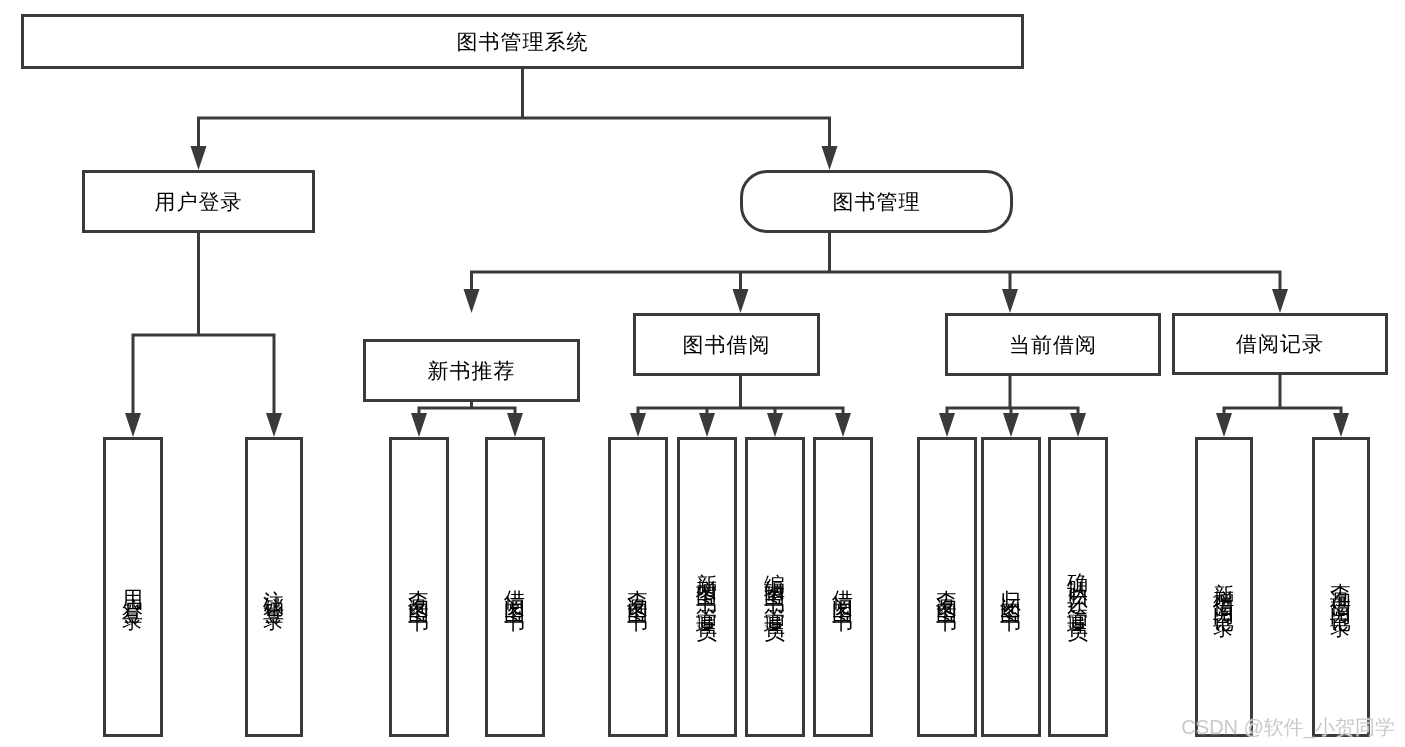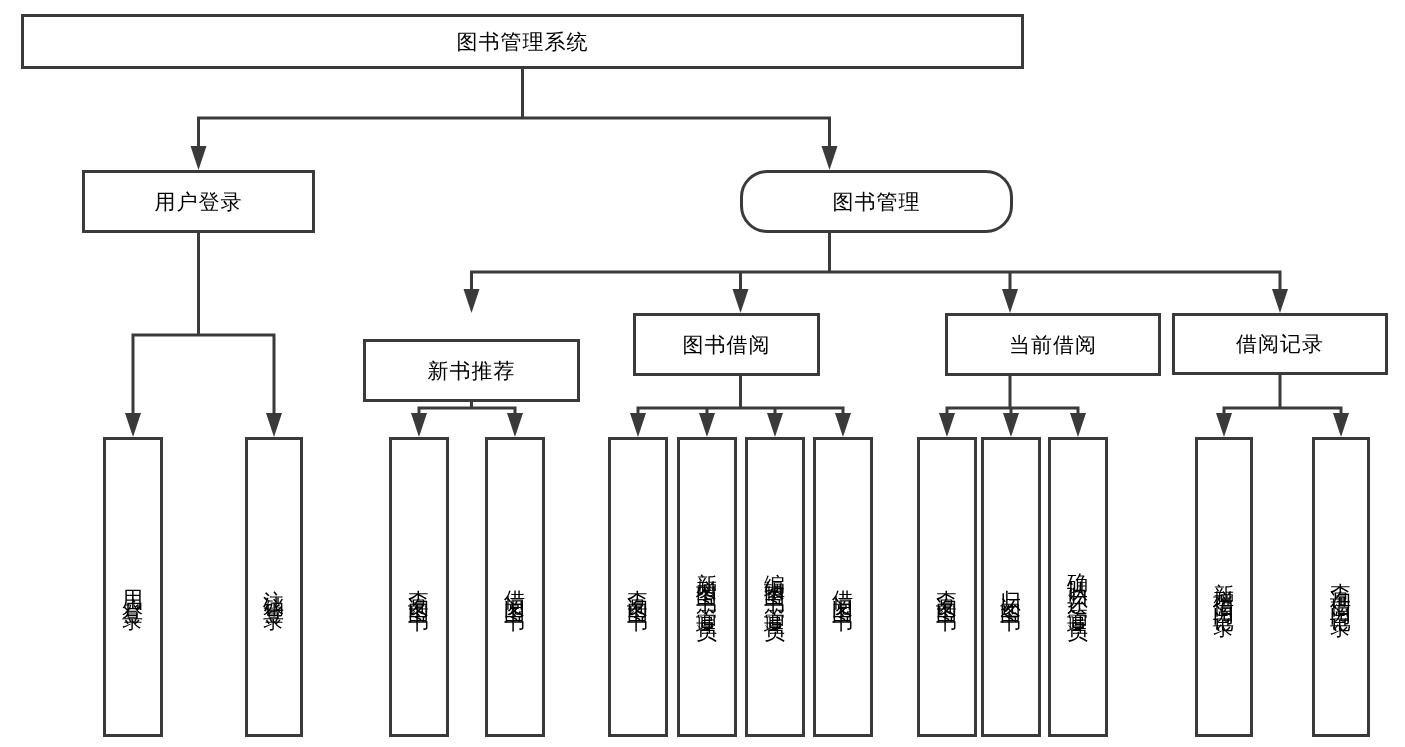--- a/index.html
+++ b/index.html
@@ -132,13 +132,14 @@
       <div class="node v" style="left: 1048px; top: 437px; width: 60px; height: 300px;">
         <span>确认归还（管理员）</span>
       </div>
       <div class="node v" style="left: 1195px; top: 437px; width: 58px; height: 300px;">
         <span>新增借阅记录</span>
       </div>
       <div class="node v" style="left: 1312px; top: 437px; width: 58px; height: 300px;">
         <span>查询借阅记录</span>
       </div>
     </div>
+  <div class="watermark">CSDN @软件_小贺同学</div>
 </div>
 
 </body></html>

